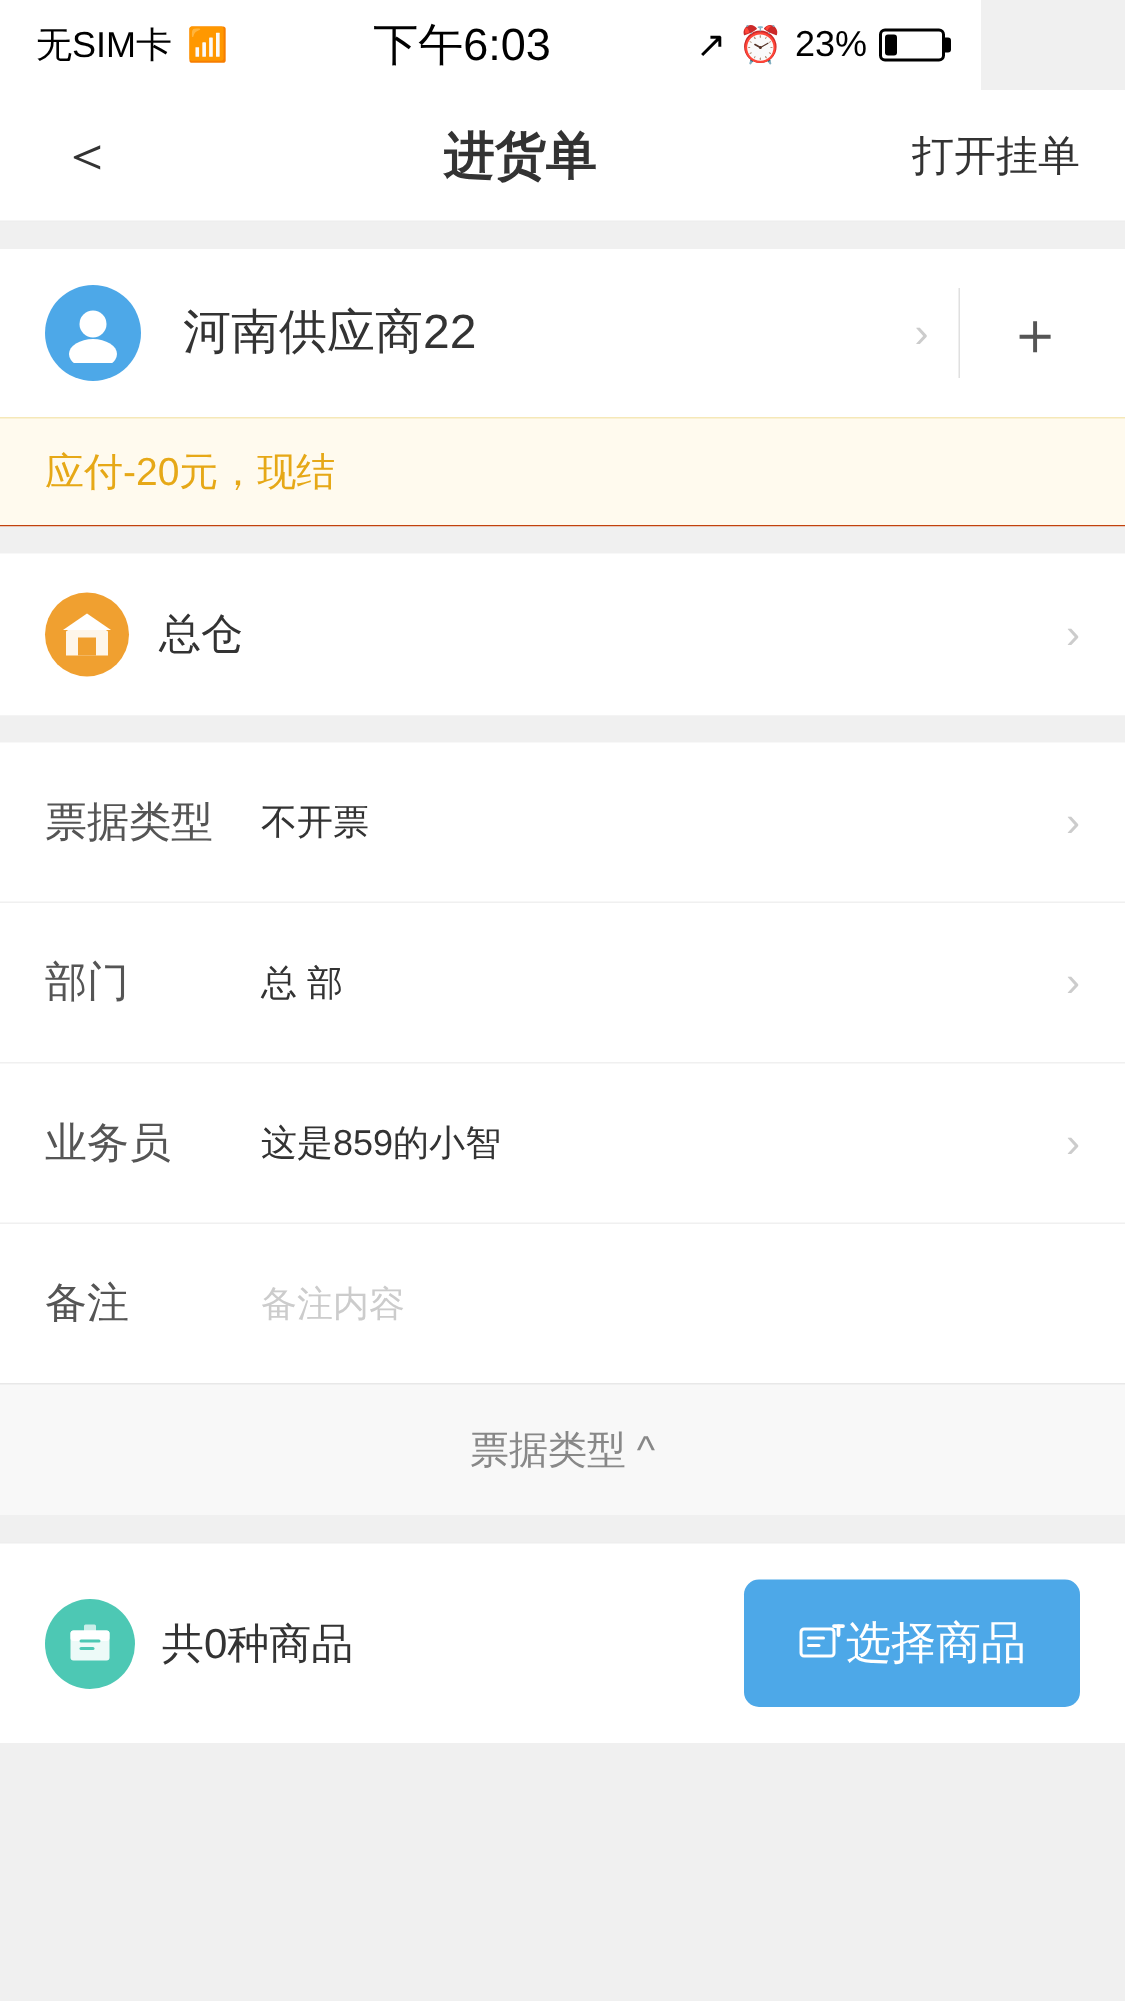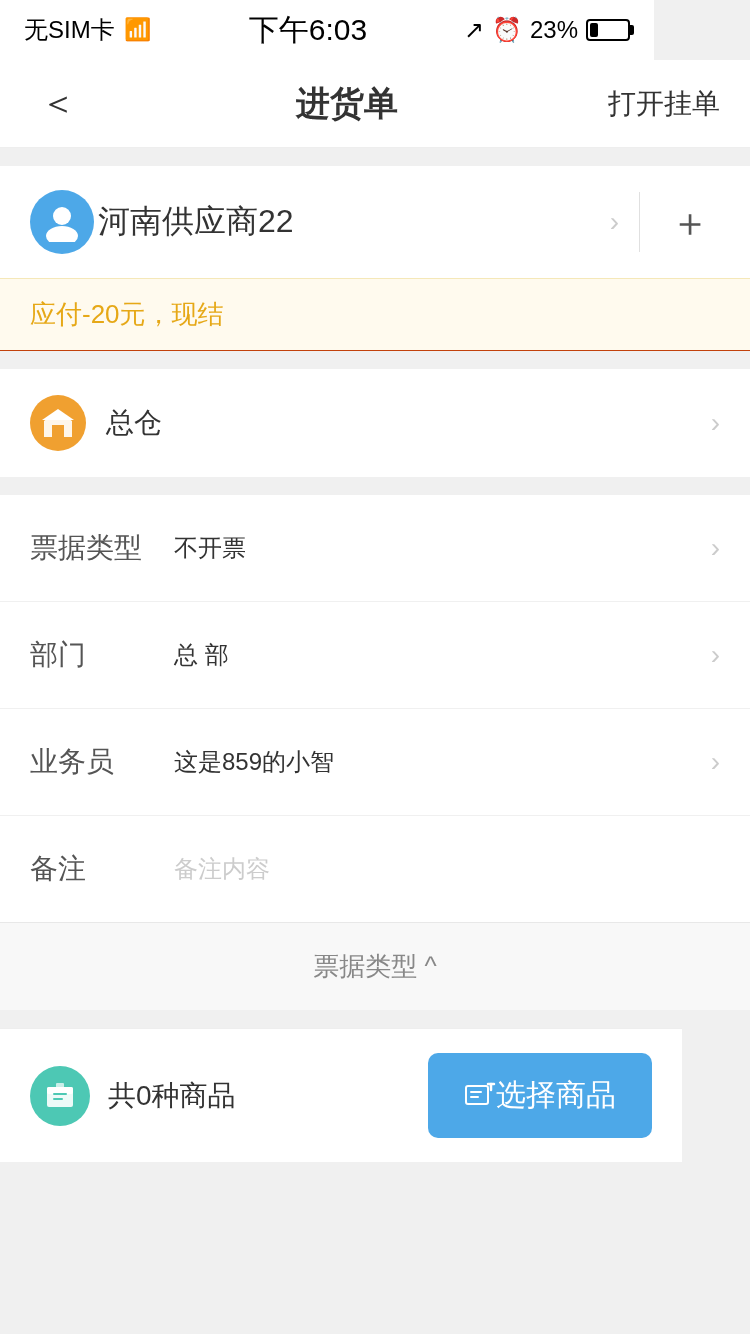--- a/index.html
+++ b/index.html
@@ -126,21 +126,21 @@
       background: #4da8e8;
       display: flex;
       align-items: center;
       justify-content: center;
       flex-shrink: 0;
     }
     .supplier-name {
       flex: 1;
       font-size: 32px;
       color: #333;
-      margin-left: 4px;
+      margin-left: 28px;
     }
     .chevron-right {
       color: #ccc;
       font-size: 28px;
     }
     .divider-vertical {
       width: 1px;
       height: 60px;
       background: #e0e0e0;
       margin: 0 20px;
@@ -214,21 +214,21 @@
       padding: 26px 30px;
       background: #f8f8f8;
       border-top: 1px solid #e8e8e8;
       font-size: 26px;
       color: #888;
       cursor: pointer;
     }
 
     
     .bottom-bar {
-      width: 682px;
+      width: 750px;
       background: #fff;
       padding: 24px 30px;
       display: flex;
       align-items: center;
       justify-content: space-between;
       border-top: 1px solid #eee;
       margin-top: 18px;
     }
     .product-count-left {
       display: flex;

